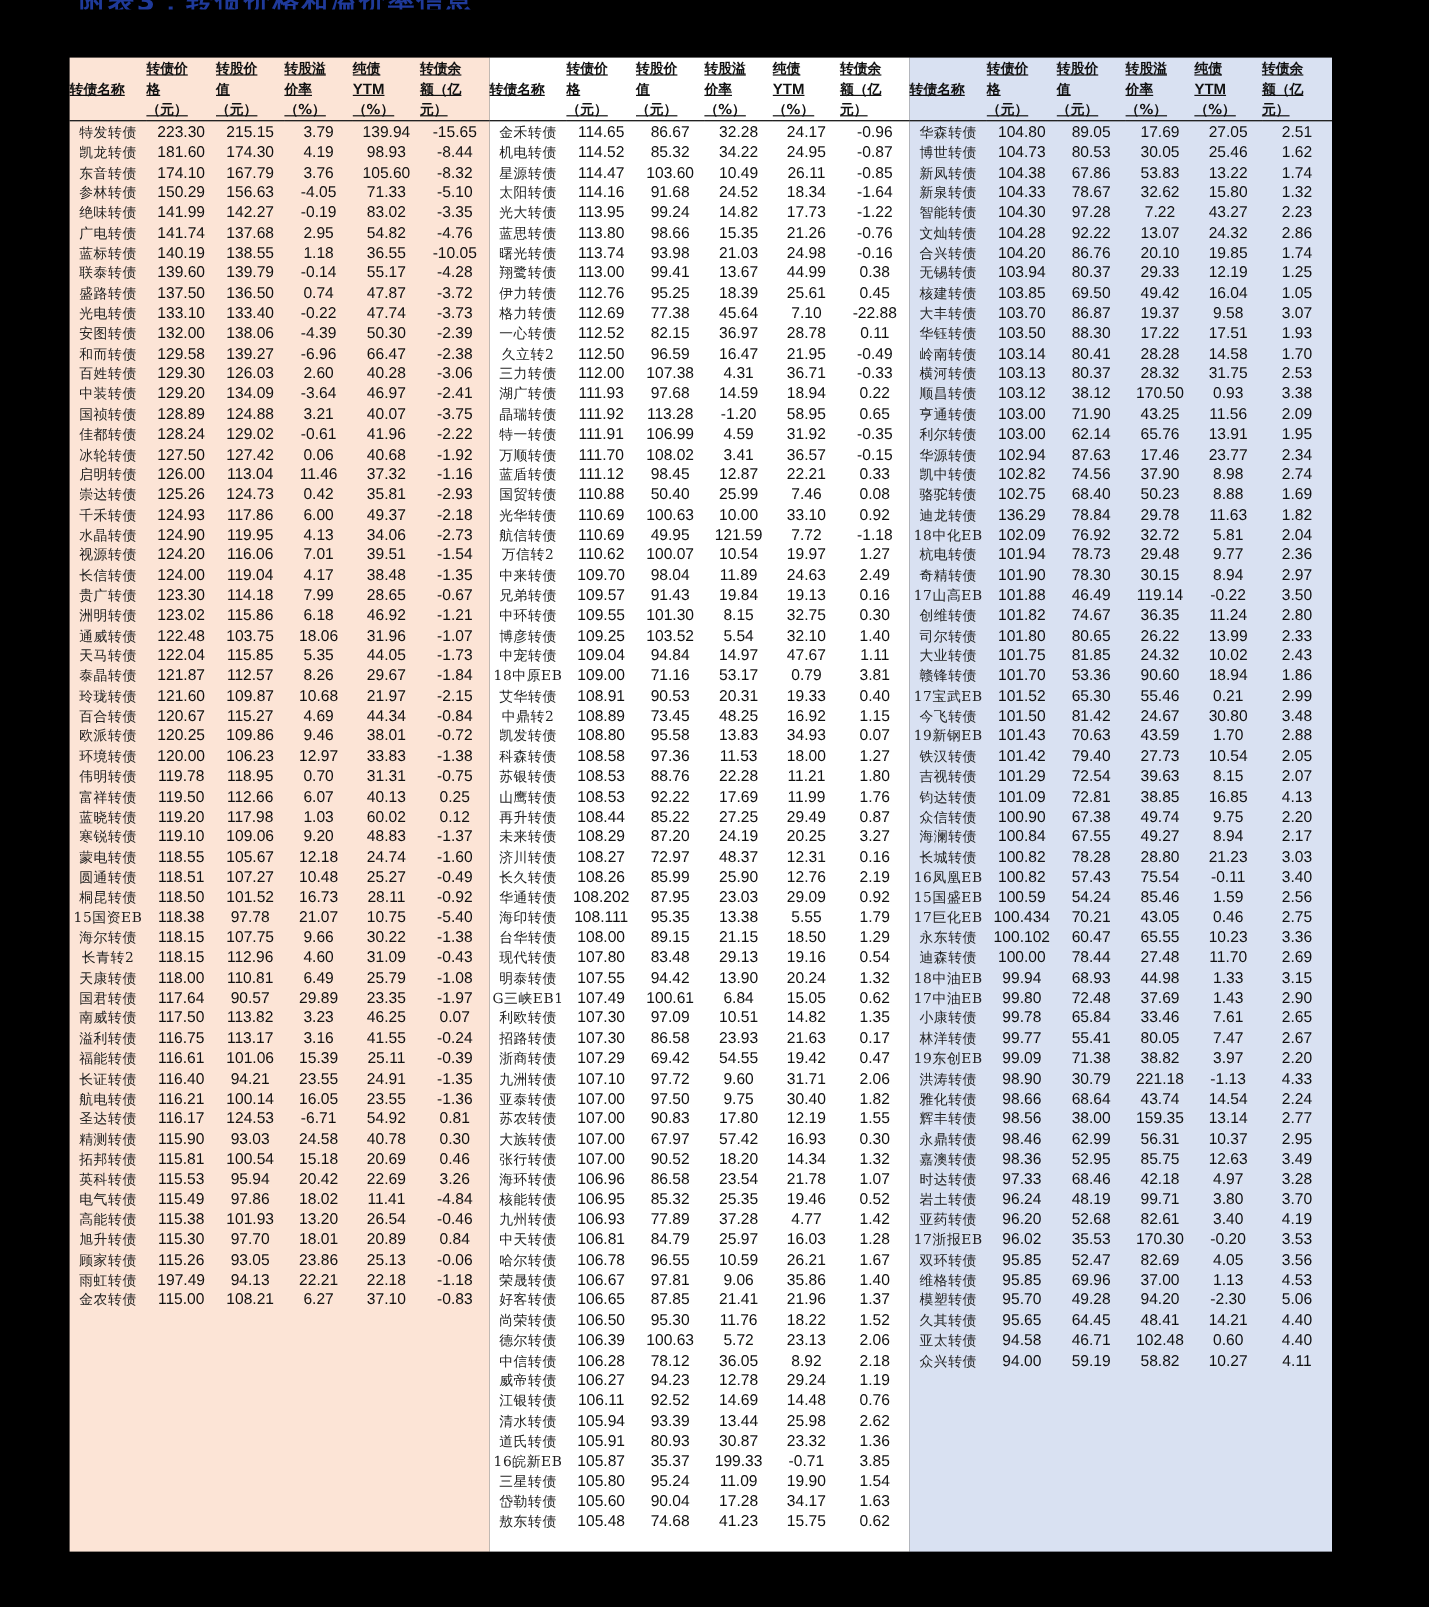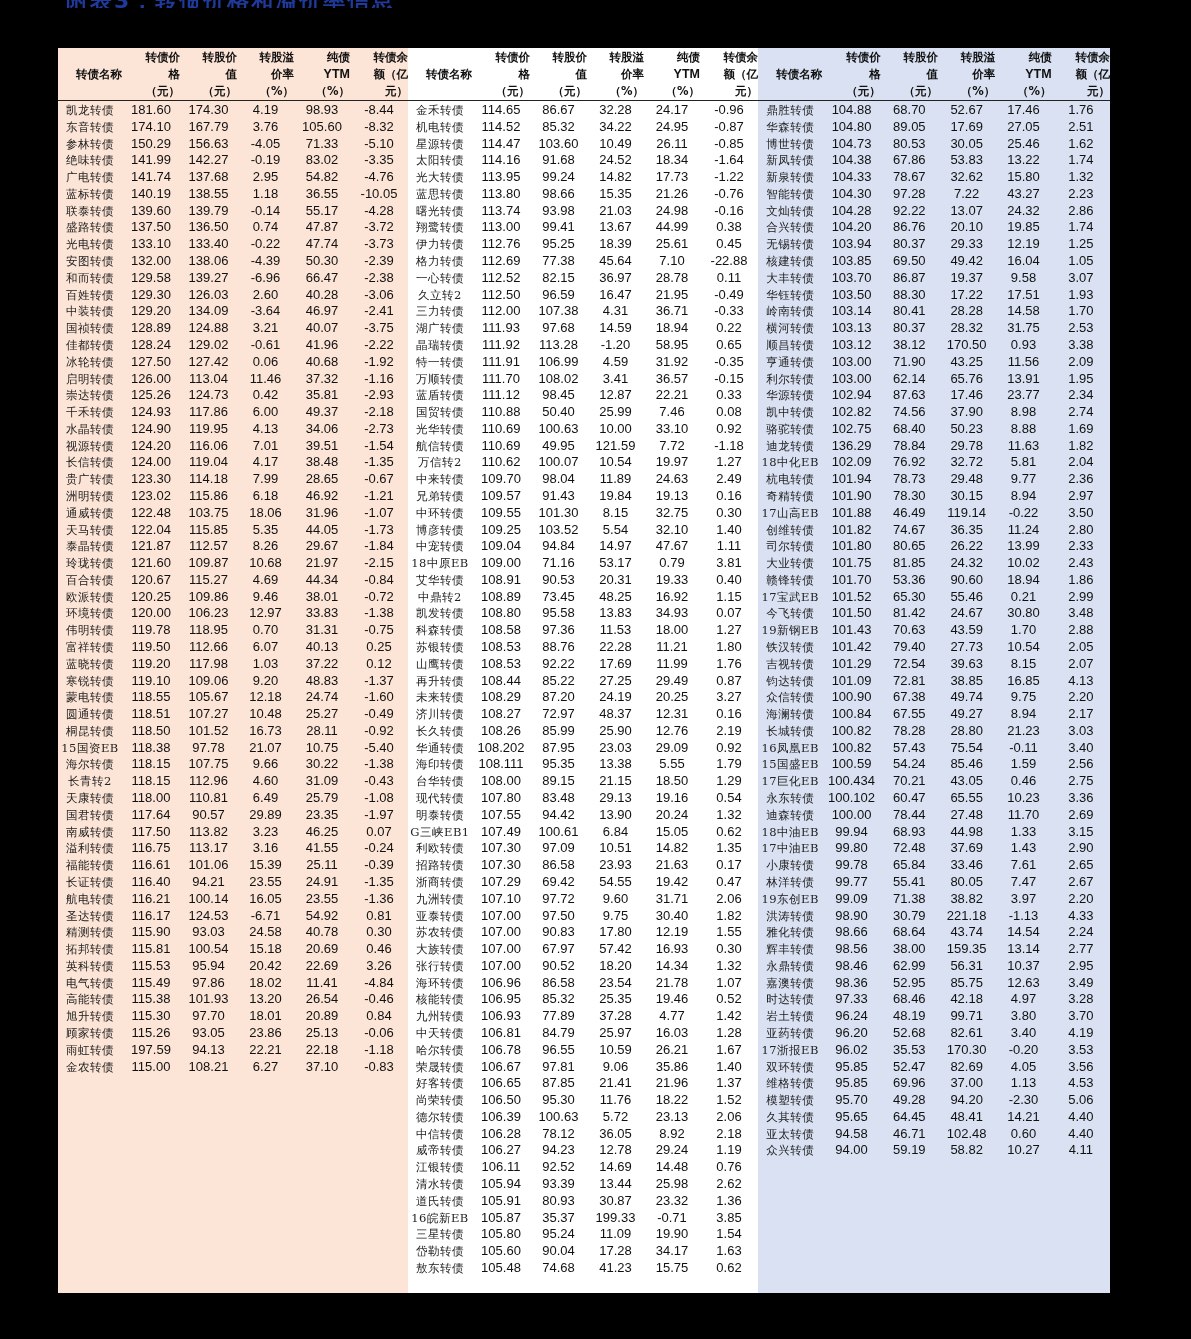--- a/index.html
+++ b/index.html
@@ -7,22 +7,22 @@
          font-family:"Liberation Sans", "DejaVu Sans", sans-serif; }
   .title { position:absolute; left:66px; top:-14px; height:22px; overflow:hidden;
            color:#1f3a9a; font-size:22px; font-weight:bold; font-family:"DejaVu Sans", sans-serif;
            letter-spacing:2px; white-space:nowrap; }
   .panel { position:absolute; top:48px; height:1245px; }
   .p0 { left:58px; width:350px; background:#fce4d6; }
   .p1 { left:408px; width:350px; background:#ffffff; }
   .p2 { left:758px; width:352px; background:#d9e1f2; }
   table { border-collapse:collapse; table-layout:fixed; width:100%; }
   thead th { font-size:11.5px; font-weight:bold; line-height:17px; height:52px;
-             padding:0; vertical-align:middle; text-align:right; color:#111;
-             border-bottom:1.5px solid #222; font-family:"DejaVu Sans", sans-serif; }
+             padding:0; vertical-align:middle; text-align:left; color:#111;
+             border-bottom:1.5px solid #222; font-family:"DejaVu Sans", sans-serif;text-decoration:underline; }
   thead th .ytm { font-family:"Liberation Sans", sans-serif; font-weight:bold; font-size:12.5px; }
   col.c0 { width:64px; } col.c1 { width:58px; } col.c2 { width:57px; }
   col.c3 { width:57px; } col.c4 { width:56px; } col.c5 { width:58px; }
   tbody td { font-size:13px; height:16.78px; line-height:16.78px; padding:0;
              text-align:center; color:#111; white-space:nowrap; }
   tbody td.name { font-family:"DejaVu Serif", serif; font-size:11.5px; letter-spacing:0.5px; color:#222; }
   tbody tr:first-child td { padding-top:1px; }
 </style>
 </head>
 <body>
@@ -44,20 +44,28 @@
         <th><span>转债名称</span></th>
         <th><span>转债价</span><br><span>格</span><br><span>（元）</span></th>
         <th><span>转股价</span><br><span>值</span><br><span>（元）</span></th>
         <th><span>转股溢</span><br><span>价率</span><br><span>（%）</span></th>
         <th><span>纯债</span><br><span class="ytm">YTM</span><br><span>（%）</span></th>
         <th><span>转债余</span><br><span>额（亿</span><br><span>元）</span></th>
       </tr>
     </thead>
     <tbody>
         <tr>
+          <td class="name">特发转债</td>
+          <td>223.30</td>
+          <td>215.15</td>
+          <td>3.79</td>
+          <td>139.94</td>
+          <td>-15.65</td>
+        </tr>
+        <tr>
           <td class="name">凯龙转债</td>
           <td>181.60</td>
           <td>174.30</td>
           <td>4.19</td>
           <td>98.93</td>
           <td>-8.44</td>
         </tr>
         <tr>
           <td class="name">东音转债</td>
           <td>174.10</td>
@@ -312,21 +320,21 @@
           <td>112.66</td>
           <td>6.07</td>
           <td>40.13</td>
           <td>0.25</td>
         </tr>
         <tr>
           <td class="name">蓝晓转债</td>
           <td>119.20</td>
           <td>117.98</td>
           <td>1.03</td>
-          <td>37.22</td>
+          <td>60.02</td>
           <td>0.12</td>
         </tr>
         <tr>
           <td class="name">寒锐转债</td>
           <td>119.10</td>
           <td>109.06</td>
           <td>9.20</td>
           <td>48.83</td>
           <td>-1.37</td>
         </tr>
@@ -493,21 +501,21 @@
         <tr>
           <td class="name">顾家转债</td>
           <td>115.26</td>
           <td>93.05</td>
           <td>23.86</td>
           <td>25.13</td>
           <td>-0.06</td>
         </tr>
         <tr>
           <td class="name">雨虹转债</td>
-          <td>197.59</td>
+          <td>197.49</td>
           <td>94.13</td>
           <td>22.21</td>
           <td>22.18</td>
           <td>-1.18</td>
         </tr>
         <tr>
           <td class="name">金农转债</td>
           <td>115.00</td>
           <td>108.21</td>
           <td>6.27</td>
@@ -1116,28 +1124,20 @@
         <th><span>转债名称</span></th>
         <th><span>转债价</span><br><span>格</span><br><span>（元）</span></th>
         <th><span>转股价</span><br><span>值</span><br><span>（元）</span></th>
         <th><span>转股溢</span><br><span>价率</span><br><span>（%）</span></th>
         <th><span>纯债</span><br><span class="ytm">YTM</span><br><span>（%）</span></th>
         <th><span>转债余</span><br><span>额（亿</span><br><span>元）</span></th>
       </tr>
     </thead>
     <tbody>
         <tr>
-          <td class="name">鼎胜转债</td>
-          <td>104.88</td>
-          <td>68.70</td>
-          <td>52.67</td>
-          <td>17.46</td>
-          <td>1.76</td>
-        </tr>
-        <tr>
           <td class="name">华森转债</td>
           <td>104.80</td>
           <td>89.05</td>
           <td>17.69</td>
           <td>27.05</td>
           <td>2.51</td>
         </tr>
         <tr>
           <td class="name">博世转债</td>
           <td>104.73</td>

